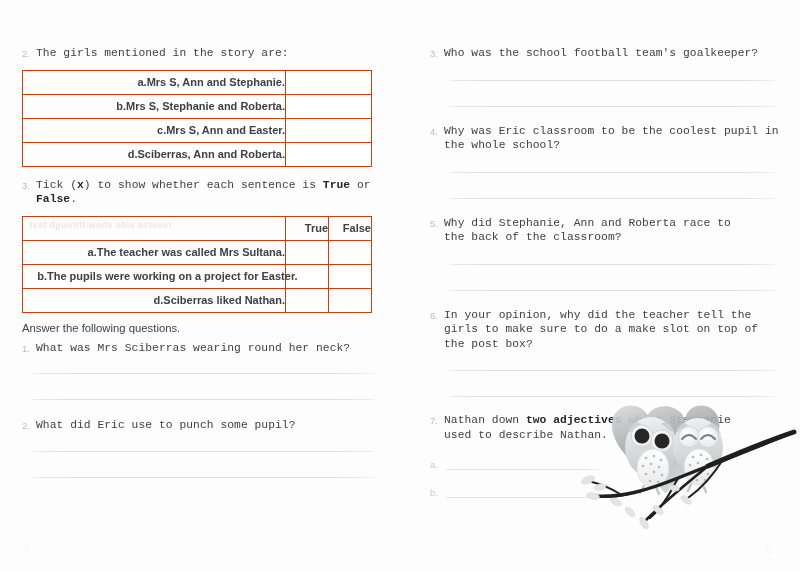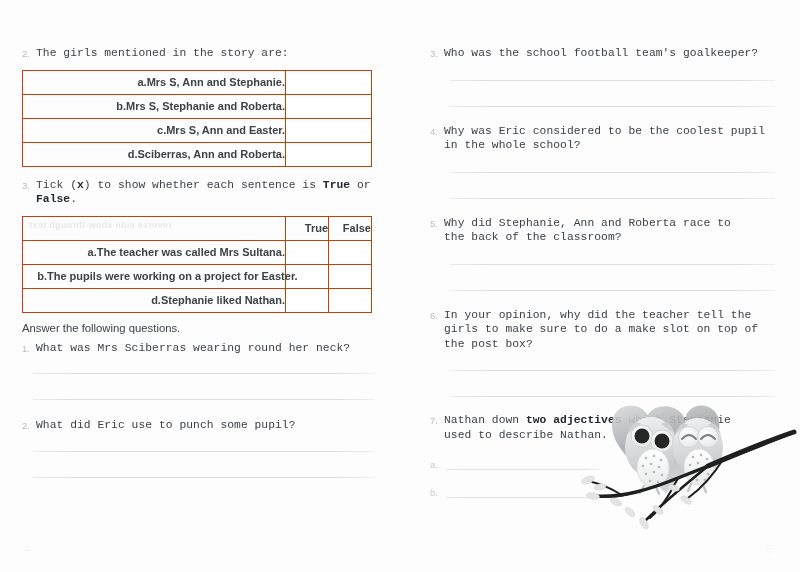--- a/index.html
+++ b/index.html
@@ -237,21 +237,21 @@
         </tr>
         <tr>
           <td class="opt">
             <span class="letter">b.</span><span>The pupils were working on a project for Easter.</span>
           </td>
           <td class="blank"></td>
           <td class="blank"></td>
         </tr>
         <tr>
           <td class="opt">
-            <span class="letter">d.</span><span>Stephanie liked Nathan.</span>
+            <span class="letter">d.</span><span>Sciberras liked Nathan.</span>
           </td>
           <td class="blank"></td>
           <td class="blank"></td>
         </tr>
       </tbody>
     </table>
 
     <div class="sec-title">Answer the following questions.</div>
 
     <div class="qrow" style="margin-top:5px">
@@ -279,21 +279,21 @@
       <span class="qnum">3.</span>
       <span class="qtext">Who was the school football team's goalkeeper?</span>
     </div>
     <div class="lines-block" style="margin-left:20px;margin-top:19px;width:325px">
       <div class="aline"></div>
       <div class="aline"></div>
     </div>
 
     <div class="qrow" style="margin-top:17px">
       <span class="qnum">4.</span>
-      <span class="qtext">Why was Eric considered to be the coolest pupil in the whole school?</span>
+      <span class="qtext">Why was Eric classroom to be the coolest pupil in the whole school?</span>
     </div>
     <div class="lines-block" style="margin-left:20px;margin-top:19px;width:325px">
       <div class="aline"></div>
       <div class="aline"></div>
     </div>
 
     <div class="qrow" style="margin-top:17px">
       <span class="qnum">5.</span>
       <span class="qtext" style="display:block;width:300px">Why did Stephanie, Ann and Roberta race to the back of the classroom?</span>
     </div>

